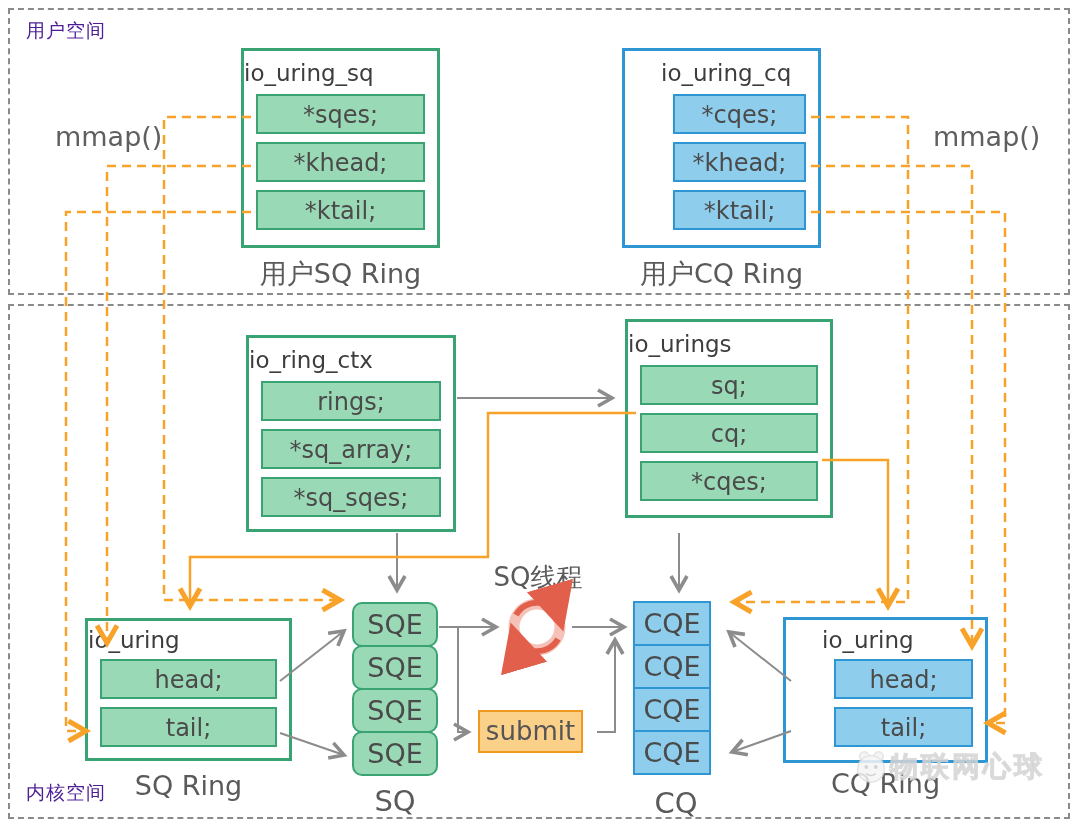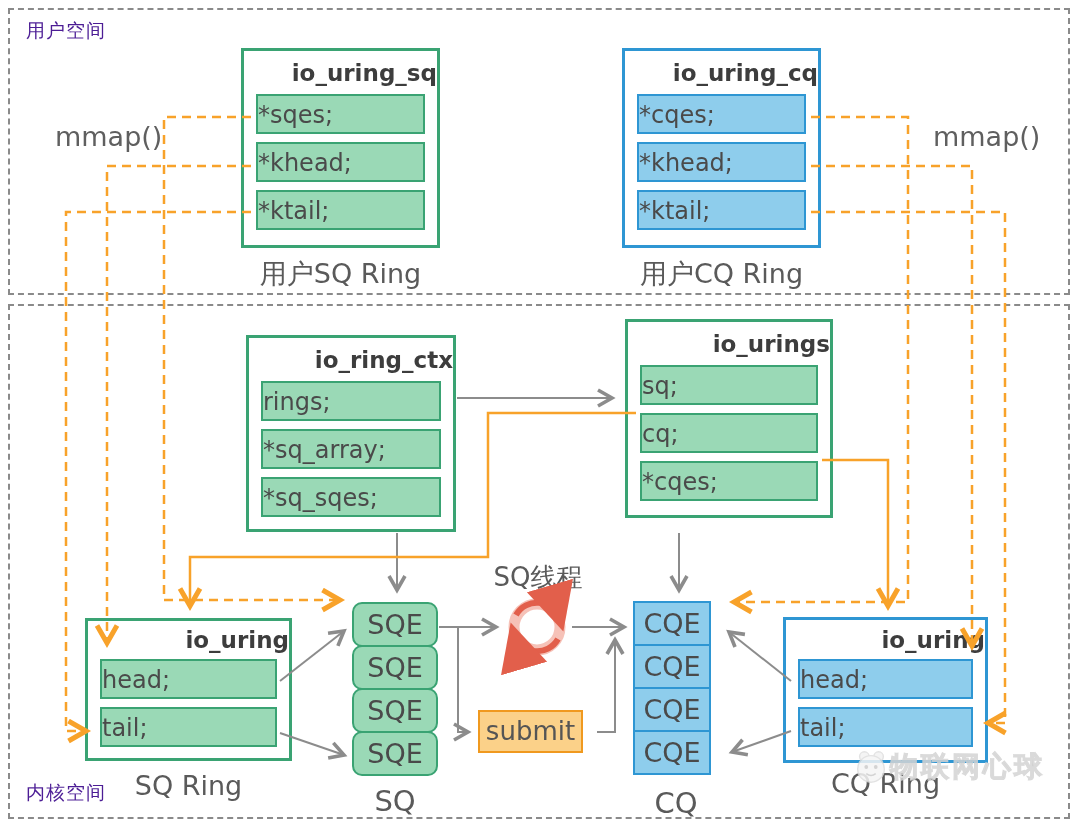--- a/index.html
+++ b/index.html
@@ -5,23 +5,23 @@
   html,body{margin:0;padding:0;background:#ffffff;}
   #canvas{
     position:relative;width:1080px;height:826px;background:#ffffff;
     font-family:"DejaVu Sans","Liberation Sans",sans-serif;
     color:#4e4e4e;overflow:hidden;
   }
   .region{position:absolute;border:2px dashed #8a8a8a;background:transparent;}
   .region-label{position:absolute;font-size:19px;color:#4c1d95;letter-spacing:1px;}
   .struct{position:absolute;background:#fff;border:3px solid;box-sizing:border-box;}
   .struct.green{border-color:#3aa373;}
-  .struct.blue{border-color:#2e96d3;}
-  .struct .title{text-align:right;font-weight:bold;font-size:23px;color:#3d3d3d;padding:9px 0 8px;}
-  .struct .field{margin:0 12px 8px;height:40px;line-height:38px;text-align:left;
+  .struct.blue{border-color:#2e96d3;padding-left:36px;}
+  .struct .title{text-align:left;font-weight:normal;font-size:23px;color:#3d3d3d;padding:9px 0 8px;}
+  .struct .field{margin:0 12px 8px;height:40px;line-height:38px;text-align:center;
     font-size:24px;border:2px solid;box-sizing:border-box;color:#4a4a4a;}
   .struct.green .field{background:#9ad9b6;border-color:#3aa373;}
   .struct.blue .field{background:#8ecdec;border-color:#2e96d3;}
   .stack{position:absolute;}
   .stack .cell{height:45px;line-height:42px;text-align:center;font-size:27px;color:#4a4a4a;
     border:2px solid;box-sizing:border-box;margin-top:-2px;}
   .stack.green .cell{background:#9ad9b6;border-color:#3aa373;border-radius:10px;}
   .stack.blue .cell{background:#8ecdec;border-color:#2e96d3;}
   .stack .cell:first-child{margin-top:0;}
   .caption{position:absolute;text-align:center;font-size:27px;color:#5a5a5a;}

